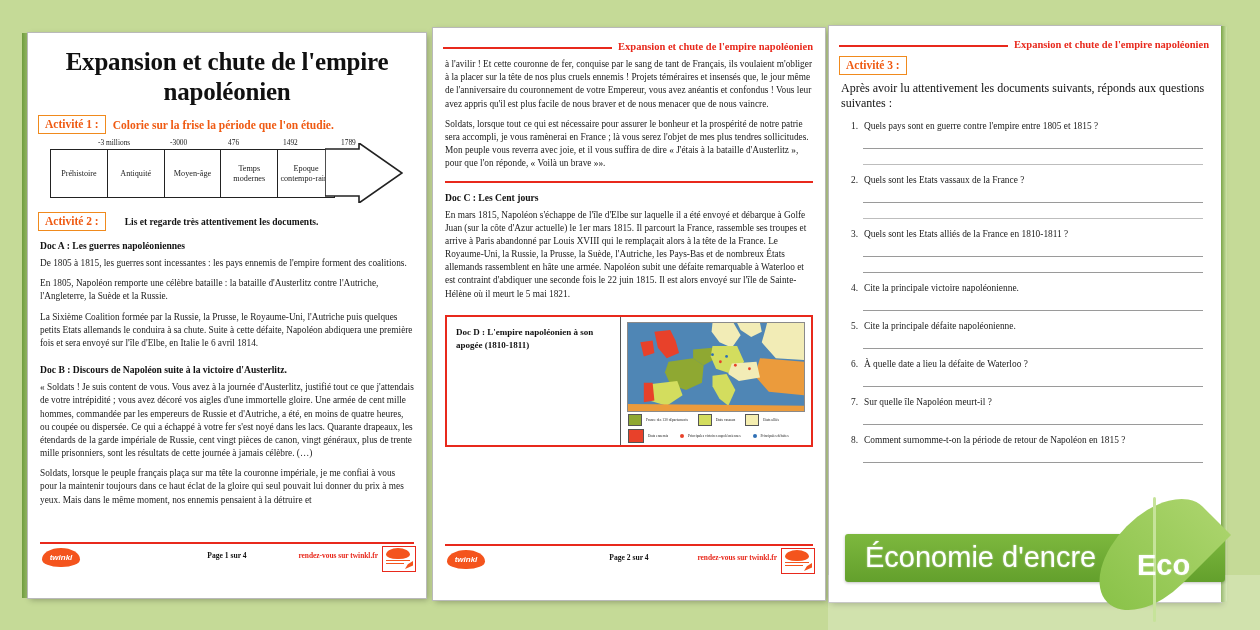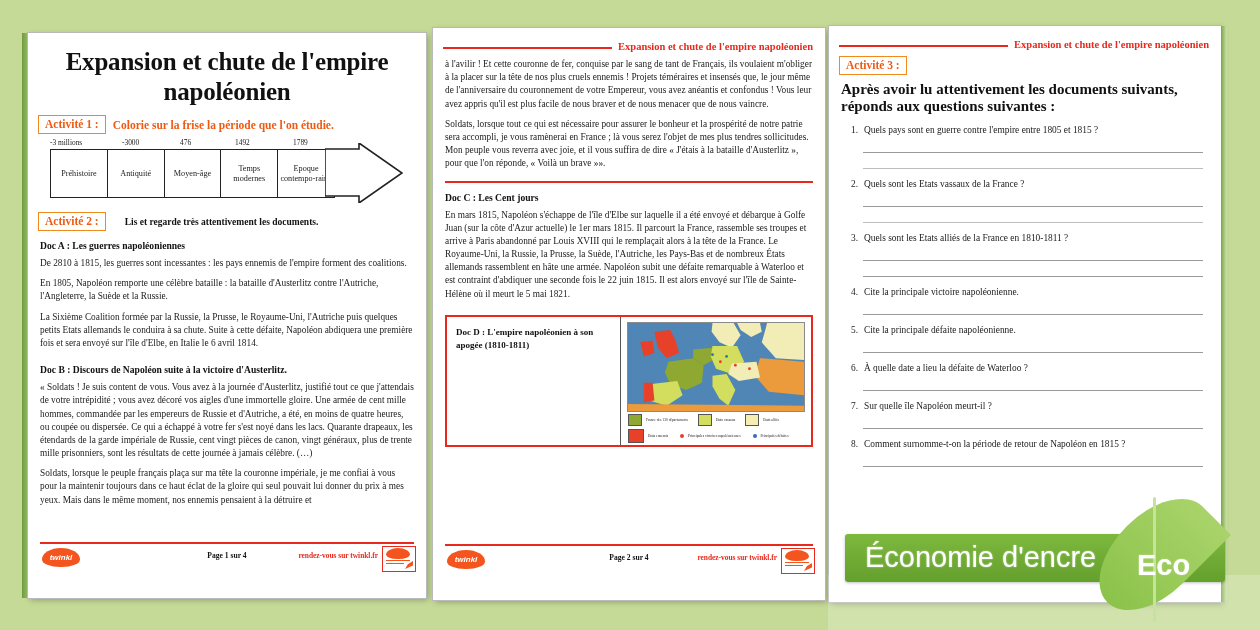--- a/index.html
+++ b/index.html
@@ -58,21 +58,21 @@
     color:#1b1b1b;font-size:9.3px;line-height:1.42;
     margin:0 12px 7px 12px;text-align:left;
   }
   .doc-h{
     color:#111;font-weight:bold;font-size:9.6px;
     margin:9px 12px 6px 12px;
   }
 
   
   .frise{position:relative;height:72px;margin:2px 8px 0 22px;}
-  .frise-dates{position:relative;height:11px;}
+  .frise-dates{position:relative;height:11px;margin-left:48px;}
   .frise-dates span{
     position:absolute;font-size:7.4px;color:#1b1b1b;white-space:nowrap;
   }
   .frise-body{position:relative;height:58px;}
   .frise-bar{
     position:absolute;left:0;top:0;width:283px;height:47px;
     border:1.4px solid #222;display:flex;background:#fff;
   }
   .frise-cell{
     flex:1;border-right:1.4px solid #222;display:flex;
@@ -101,21 +101,21 @@
   .leg-lbl{font-size:3.6px;color:#222;line-height:1.15;}
 
   
   .qline{margin:0 18px 0 34px;height:15px;border-bottom:1px solid #9a9a9a;}
   .qline.thin{border-bottom:1px solid #bdbdbd;}
   .qitem{
     display:flex;gap:6px;margin:10px 14px 2px 18px;
     font-size:9.4px;color:#1b1b1b;
   }
   .qnum{width:11px;flex:0 0 11px;text-align:right;}
-  .intro{font-size:15px;font-weight:bold;color:#111;margin:6px 12px 4px 12px;}
+  .intro{font-size:12px;font-weight:normal;color:#111;margin:6px 12px 4px 12px;}
 
   
   .footer{position:absolute;left:0;right:0;bottom:22px;height:34px;}
   .footer .rule{position:absolute;left:12px;right:12px;top:0;height:1.6px;background:#e8291c;}
   .twinkl-logo{
     position:absolute;left:14px;top:6px;width:38px;height:19px;
     background:#f4541d;border-radius:50% 50% 48% 48%/60% 60% 40% 40%;
     display:flex;align-items:center;justify-content:center;
     color:#fff;font-size:8px;font-weight:bold;font-style:italic;
     font-family:"Liberation Sans",sans-serif;
@@ -211,21 +211,21 @@
         </svg>
       </div>
     </div>
 
     <div class="act-row" style="margin-top:2px">
       <div class="act-box">Activité 2 :</div>
       <div class="act-txt dark" style="color:#111">Lis et regarde très attentivement les documents.</div>
     </div>
 
     <div class="doc-h">Doc A : Les guerres napoléoniennes</div>
-    <p class="body">De 2810 à 1815, les guerres sont incessantes : les pays ennemis de l'empire forment des coalitions.</p>
+    <p class="body">De 1805 à 1815, les guerres sont incessantes : les pays ennemis de l'empire forment des coalitions.</p>
     <p class="body">En 1805, Napoléon remporte une célèbre bataille : la bataille d'Austerlitz contre l'Autriche, l'Angleterre, la Suède et la Russie.</p>
     <p class="body">La Sixième Coalition formée par la Russie, la Prusse, le Royaume-Uni, l'Autriche puis quelques petits Etats allemands le conduira à sa chute. Suite à cette défaite, Napoléon abdiquera une première fois et sera envoyé sur l'île d'Elbe, en Italie le 6 avril 1814.</p>
 
     <div class="doc-h" style="margin-top:14px">Doc B : Discours de Napoléon suite à la victoire d'Austerlitz.</div>
     <p class="body">« Soldats ! Je suis content de vous. Vous avez à la journée d'Austerlitz, justifié tout ce que j'attendais de votre intrépidité ; vous avez décoré vos aigles d'une immortelle gloire. Une armée de cent mille hommes, commandée par les empereurs de Russie et d'Autriche, a été, en moins de quatre heures, ou coupée ou dispersée. Ce qui a échappé à votre fer s'est noyé dans les lacs. Quarante drapeaux, les étendards de la garde impériale de Russie, cent vingt pièces de canon, vingt généraux, plus de trente mille prisonniers, sont les résultats de cette journée à jamais célèbre. (…)</p>
     <p class="body">Soldats, lorsque le peuple français plaça sur ma tête la couronne impériale, je me confiai à vous pour la maintenir toujours dans ce haut éclat de la gloire qui seul pouvait lui donner du prix à mes yeux. Mais dans le même moment, nos ennemis pensaient à la détruire et</p>
 
     <div class="footer">
       <div class="rule"></div>
       <div class="twinkl-logo">twinkl</div>

